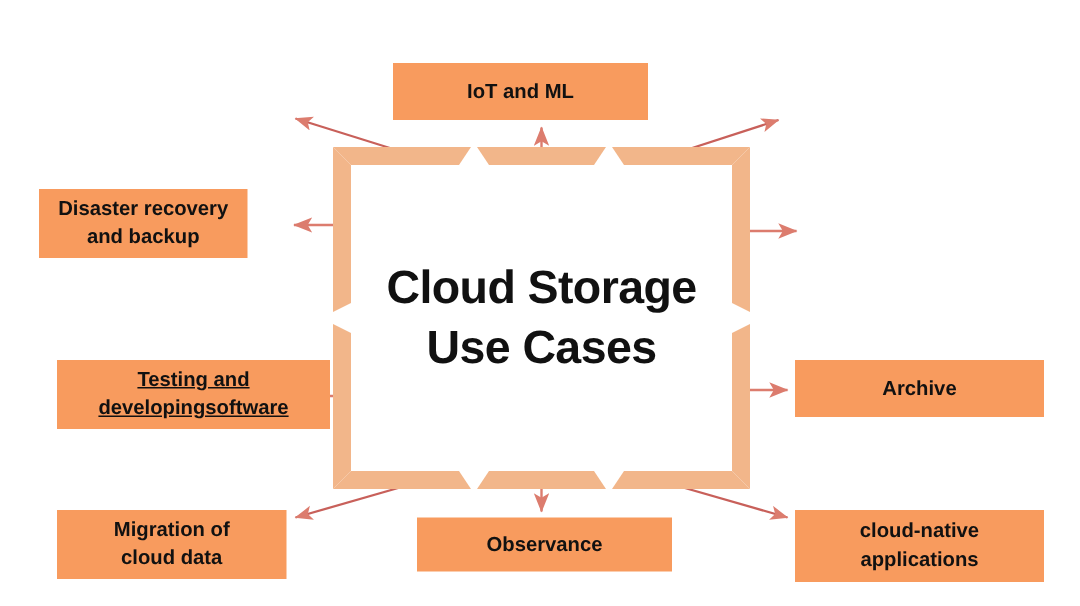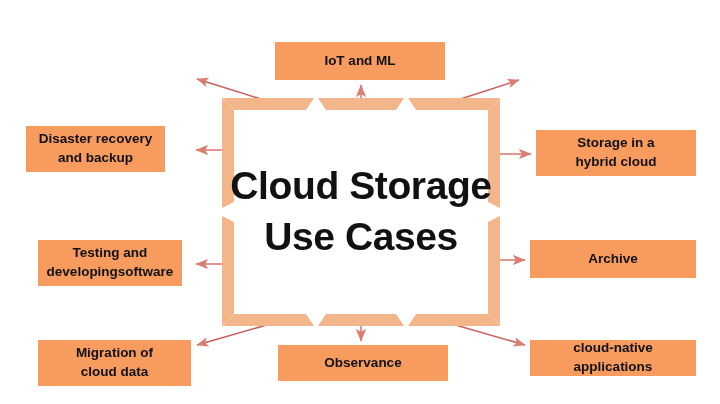--- a/index.html
+++ b/index.html
@@ -46,21 +46,21 @@
     top: 98px;
     width: 278px;
     height: 228px;
     display: flex;
     flex-direction: column;
     align-items: center;
     justify-content: center;
     text-align: center;
     color: #111111;
     font-weight: bold;
-    font-size: 39px;
+    font-size: 31px;
     line-height: 1.30;
     letter-spacing: -0.4px;
     white-space: pre-line;
   }
 
   
   .usecase-box {
     position: absolute;
     background: #F89B5E;
     display: flex;
@@ -71,29 +71,29 @@
     font-weight: bold;
     font-size: 13.5px;
     line-height: 1.38;
     white-space: pre-line;
     padding: 0 6px;
     box-sizing: border-box;
   }
 
   
   #box-data-lakes        { left: 26px;  top: 33px;  width: 165px; height: 46px; }
-  #box-iot-ml            { left: 275px; top: 42px;  width: 170px; height: 38px; }
+  #box-iot-ml            { left: 262px; top: 42px;  width: 170px; height: 38px; }
   #box-databases         { left: 524px; top: 42px;  width: 172px; height: 38px; }
   #box-disaster-recovery { left: 26px;  top: 126px; width: 139px; height: 46px; }
   #box-hybrid-cloud      { left: 536px; top: 130px; width: 160px; height: 46px; }
-  #box-testing           { left: 38px;  top: 240px; width: 144px; height: 46px; }
+  #box-testing           { left: 38px;  top: 240px; width: 182px; height: 46px; text-decoration: underline; }
   #box-archive           { left: 530px; top: 240px; width: 166px; height: 38px; }
   #box-migration         { left: 38px;  top: 340px; width: 153px; height: 46px; }
   #box-observance        { left: 278px; top: 345px; width: 170px; height: 36px; }
-  #box-cloud-native      { left: 530px; top: 340px; width: 166px; height: 36px; }
+  #box-cloud-native      { left: 530px; top: 340px; width: 166px; height: 48px; }
 </style>
 </head>
 <body>
 
 <div id="canvas">
 
   <svg id="arrow-layer" viewBox="0 0 720 404" width="720" height="404" xmlns="http://www.w3.org/2000/svg">
     <defs>
       <marker id="ah" markerWidth="9" markerHeight="9" refX="7.6" refY="3.2" orient="auto" markerUnits="strokeWidth">
         <path d="M0,0 L8,3.2 L0,6.4 L1.9,3.2 Z" fill="#DC7C6E"></path>
@@ -143,22 +143,20 @@
   <div id="center-title">Cloud Storage
 Use Cases</div>
 
 
   <div class="usecase-box" id="box-iot-ml">IoT and ML</div>
 
 
   <div class="usecase-box" id="box-disaster-recovery">Disaster recovery
 and backup</div>
 
-  <div class="usecase-box" id="box-hybrid-cloud">Storage in a
-hybrid cloud</div>
 
   <div class="usecase-box" id="box-testing">Testing and
 developingsoftware</div>
 
   <div class="usecase-box" id="box-archive">Archive</div>
 
   <div class="usecase-box" id="box-migration">Migration of
 cloud data</div>
 
   <div class="usecase-box" id="box-observance">Observance</div>

